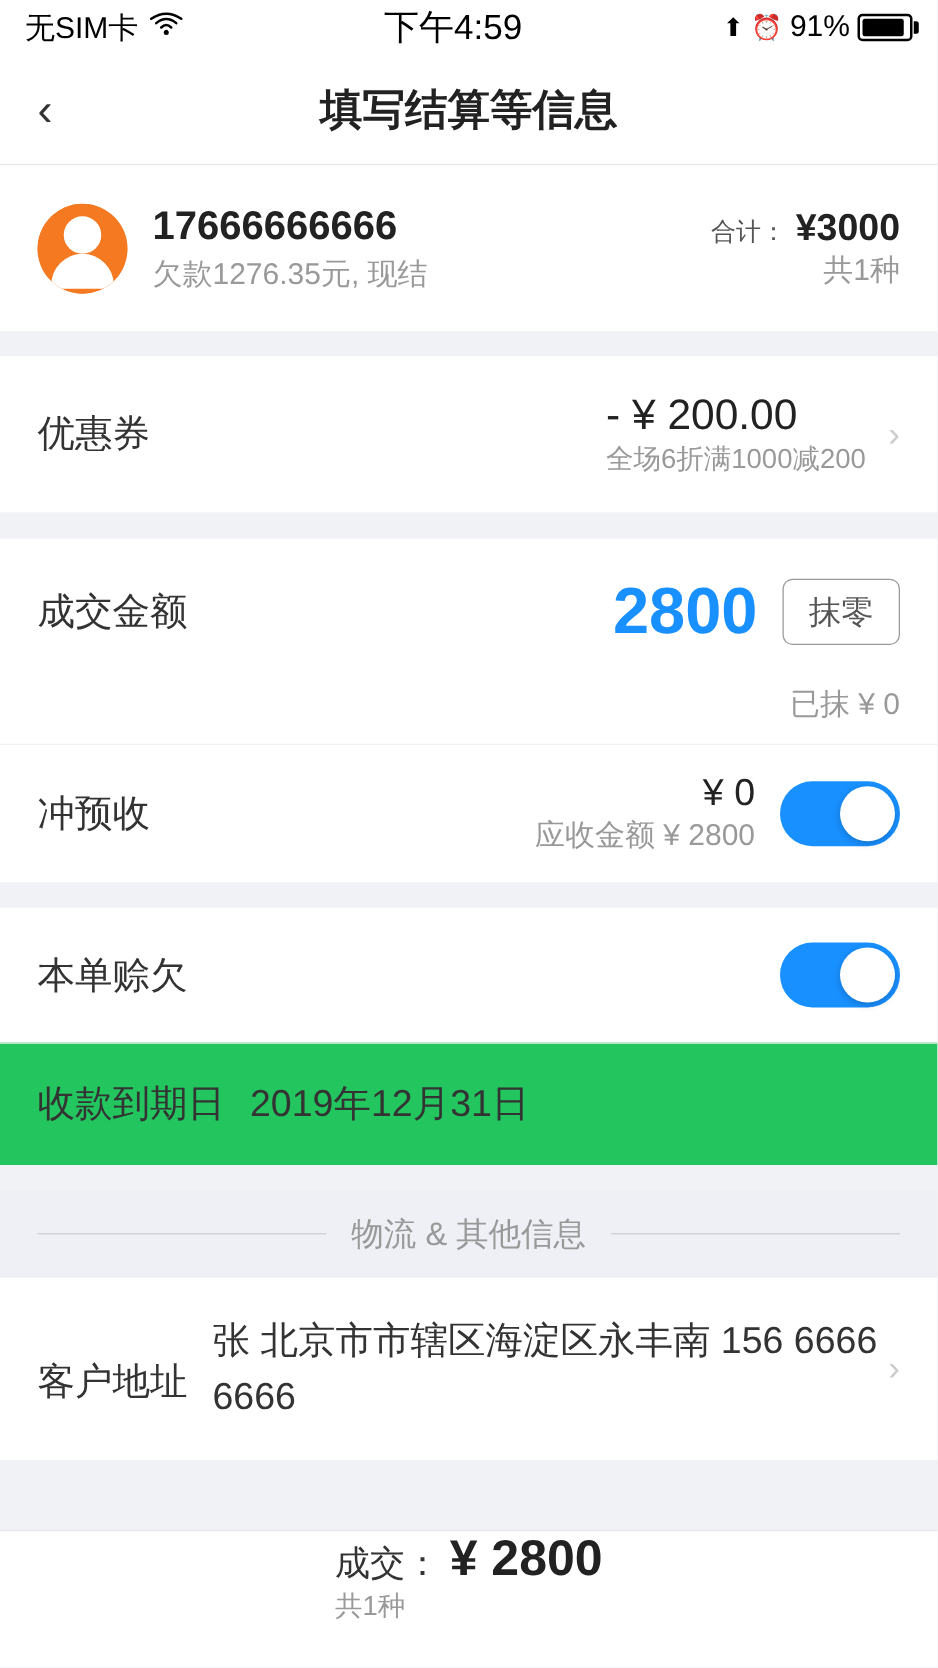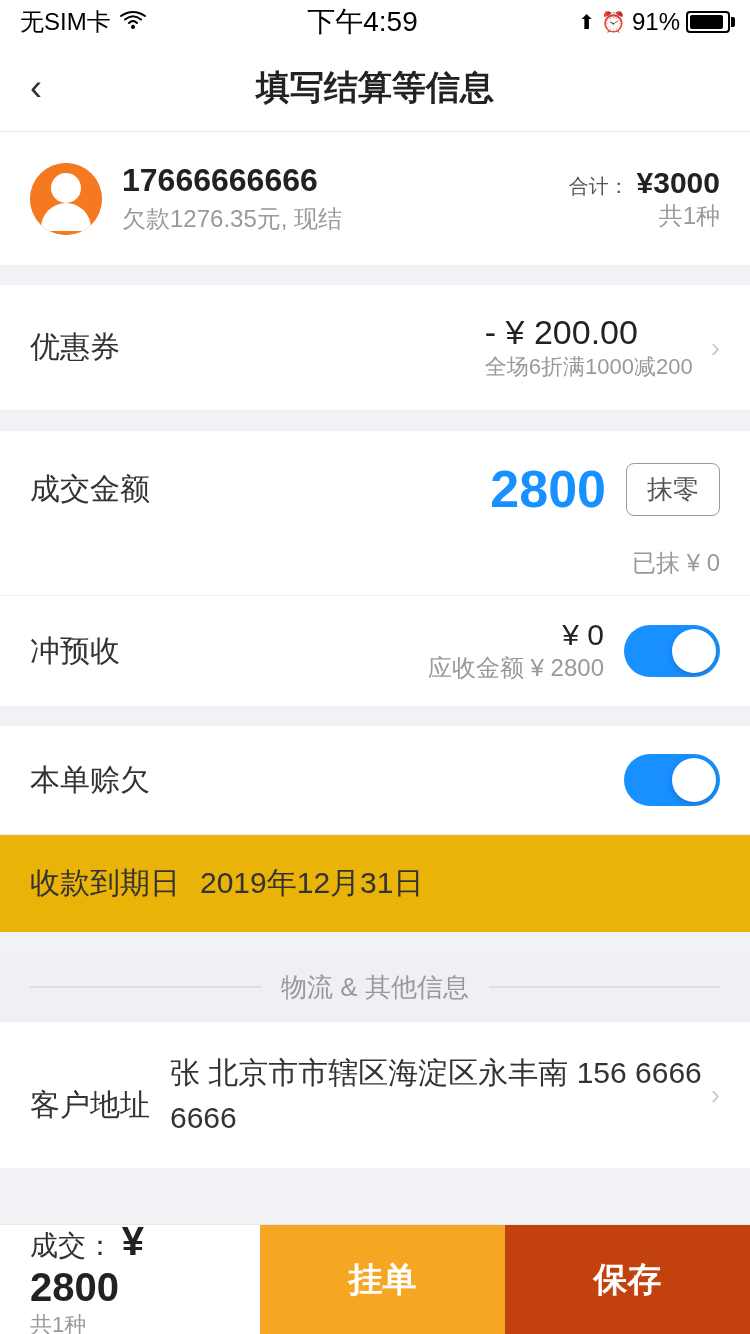--- a/index.html
+++ b/index.html
@@ -285,21 +285,21 @@
       background: #fff;
       display: flex;
       align-items: center;
       justify-content: space-between;
       padding: 28px 30px;
       margin-bottom: 0;
     }
 
     
     .duedate-row {
-      background: #eab308;
+      background: #22c55e;
       display: flex;
       align-items: center;
       padding: 28px 30px;
       gap: 20px;
       border-top: 1px solid #f0f0f0;
     }
     .duedate-label { font-size: 30px; color: #333; }
     .duedate-value { font-size: 30px; color: #333; }
 
     
@@ -354,20 +354,21 @@
     .bottom-bar {
       position: fixed;
       bottom: 0;
       left: 0;
       width: 750px;
       height: 110px;
       background: #fff;
       display: flex;
       align-items: center;
       border-top: 1px solid #e8e8e8;
+      flex-direction: column;
     }
     .bottom-summary {
       flex: 0 0 260px;
       padding: 0 30px;
     }
     .bottom-summary .deal-amount {
       font-size: 40px;
       font-weight: 700;
       color: #222;
     }

